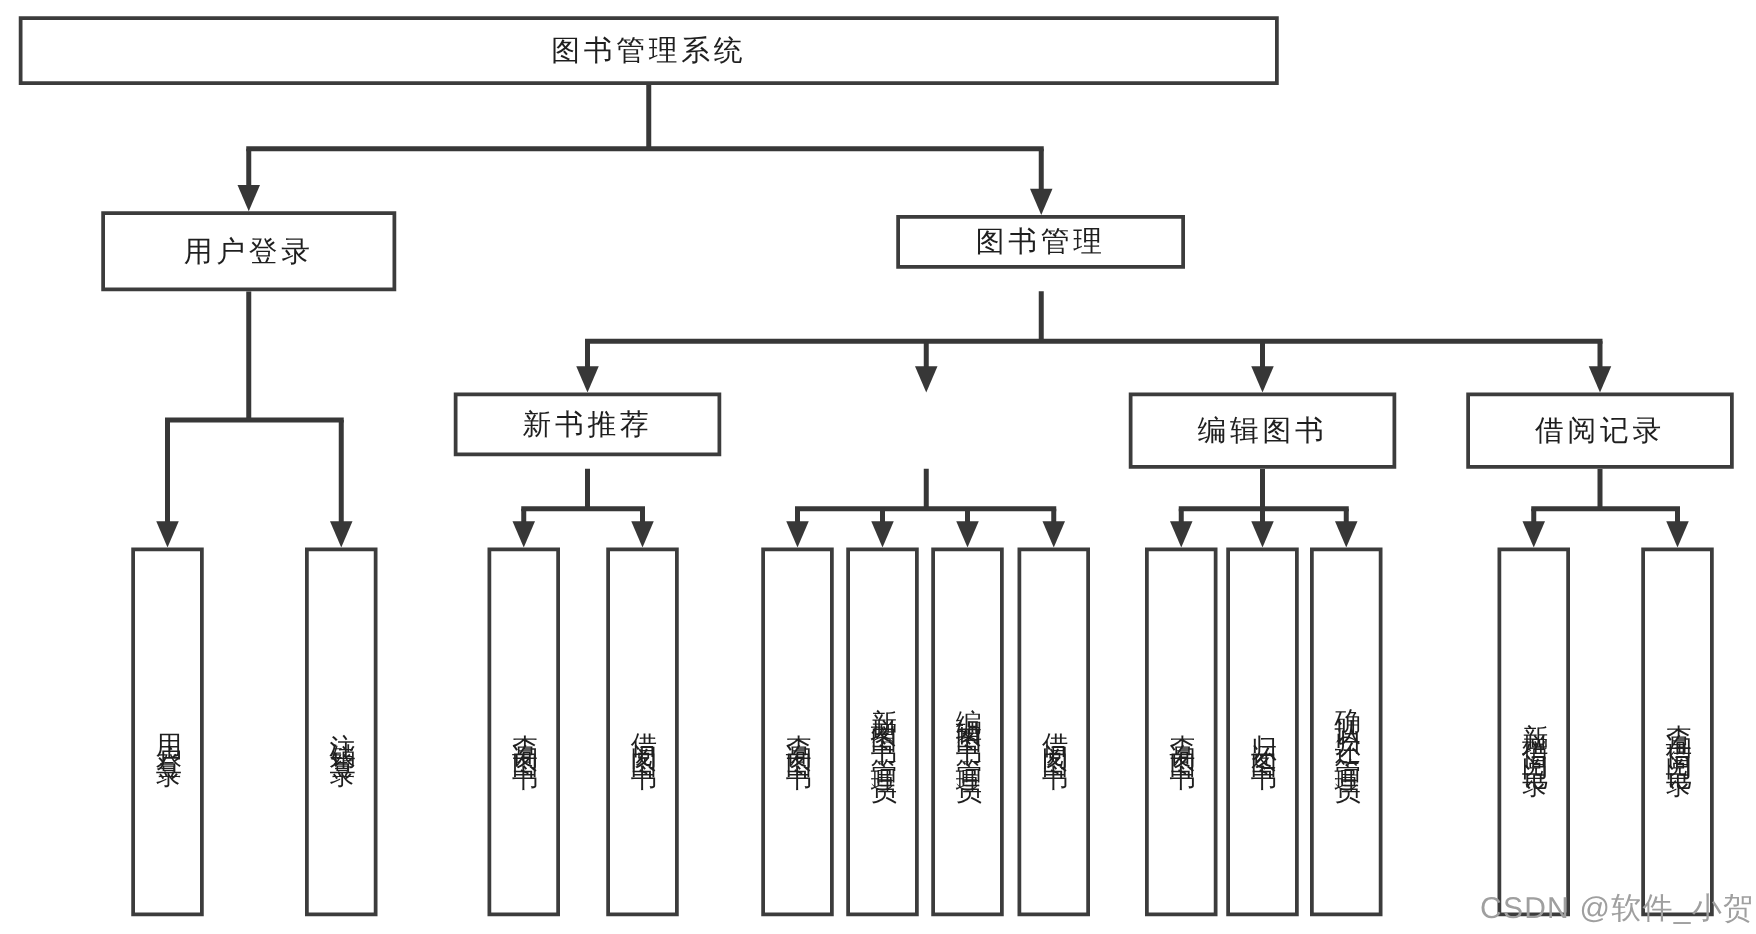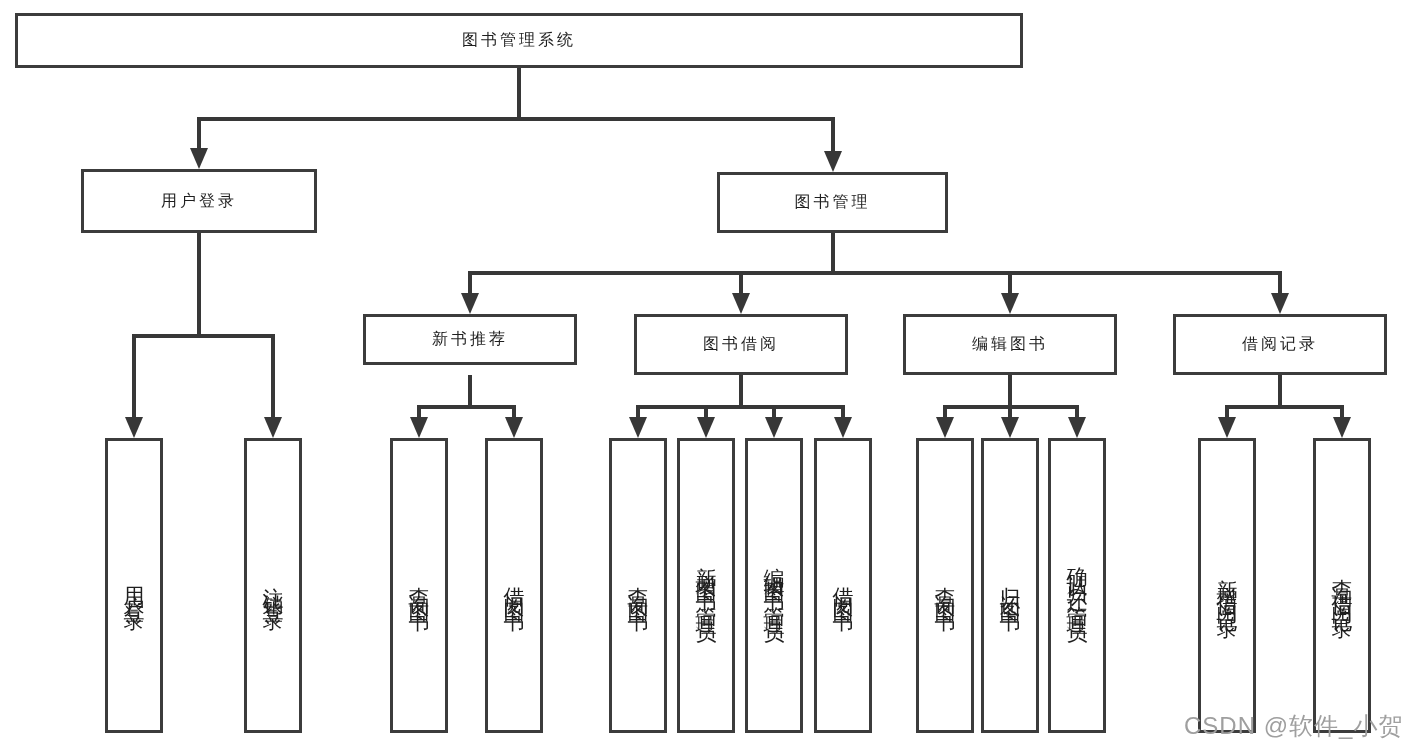--- a/index.html
+++ b/index.html
@@ -18,21 +18,21 @@
   }
   #wires line { stroke: #373737; stroke-width: 4; }
   #wires polygon { fill: #373737; }
   .box {
     position: absolute;
     background: #ffffff;
     border: 3px solid #3c3c3c;
     display: flex;
     align-items: center;
     justify-content: center;
-    font-size: 16px;
+    font-size: 23px;
     color: #1f1f1f;
     letter-spacing: 3px;
     box-sizing: border-box;
     white-space: nowrap;
   }
   .vbox {
     position: absolute;
     background: #ffffff;
     border: 3px solid #3c3c3c;
     display: flex;
@@ -131,24 +131,23 @@
       <line x1="1227" y1="407" x2="1227" y2="421"></line>
       <polygon points="1218,417 1236,417 1227,438"></polygon>
       <line x1="1342" y1="407" x2="1342" y2="421"></line>
       <polygon points="1333,417 1351,417 1342,438"></polygon>
     </g>
   </svg>
 
   <div class="box" style="left:15px; top:13px; width:1008px; height:55px;">图书管理系统</div>
 
   <div class="box" style="left:81px; top:169px; width:236px; height:64px;">用户登录</div>
-  <div class="box" style="left:717px; top:172px; width:231px; height:61px;">图书管理</div>
+  <div class="box" style="left:717px; top:172px; width:231px; height:43px;">图书管理</div>
 
   <div class="box" style="left:363px; top:314px; width:214px; height:51px;">新书推荐</div>
-  <div class="box" style="left:634px; top:314px; width:214px; height:61px;">图书借阅</div>
   <div class="box" style="left:903px; top:314px; width:214px; height:61px;">编辑图书</div>
   <div class="box" style="left:1173px; top:314px; width:214px; height:61px;">借阅记录</div>
 
   <div class="vbox" style="left:105px; top:438px; width:58px; height:295px;">用户登录</div>
   <div class="vbox" style="left:244px; top:438px; width:58px; height:295px;">注销登录</div>
 
   <div class="vbox" style="left:390px; top:438px; width:58px; height:295px;">查询图书</div>
   <div class="vbox" style="left:485px; top:438px; width:58px; height:295px;">借阅图书</div>
 
   <div class="vbox" style="left:609px; top:438px; width:58px; height:295px;">查询图书</div>

